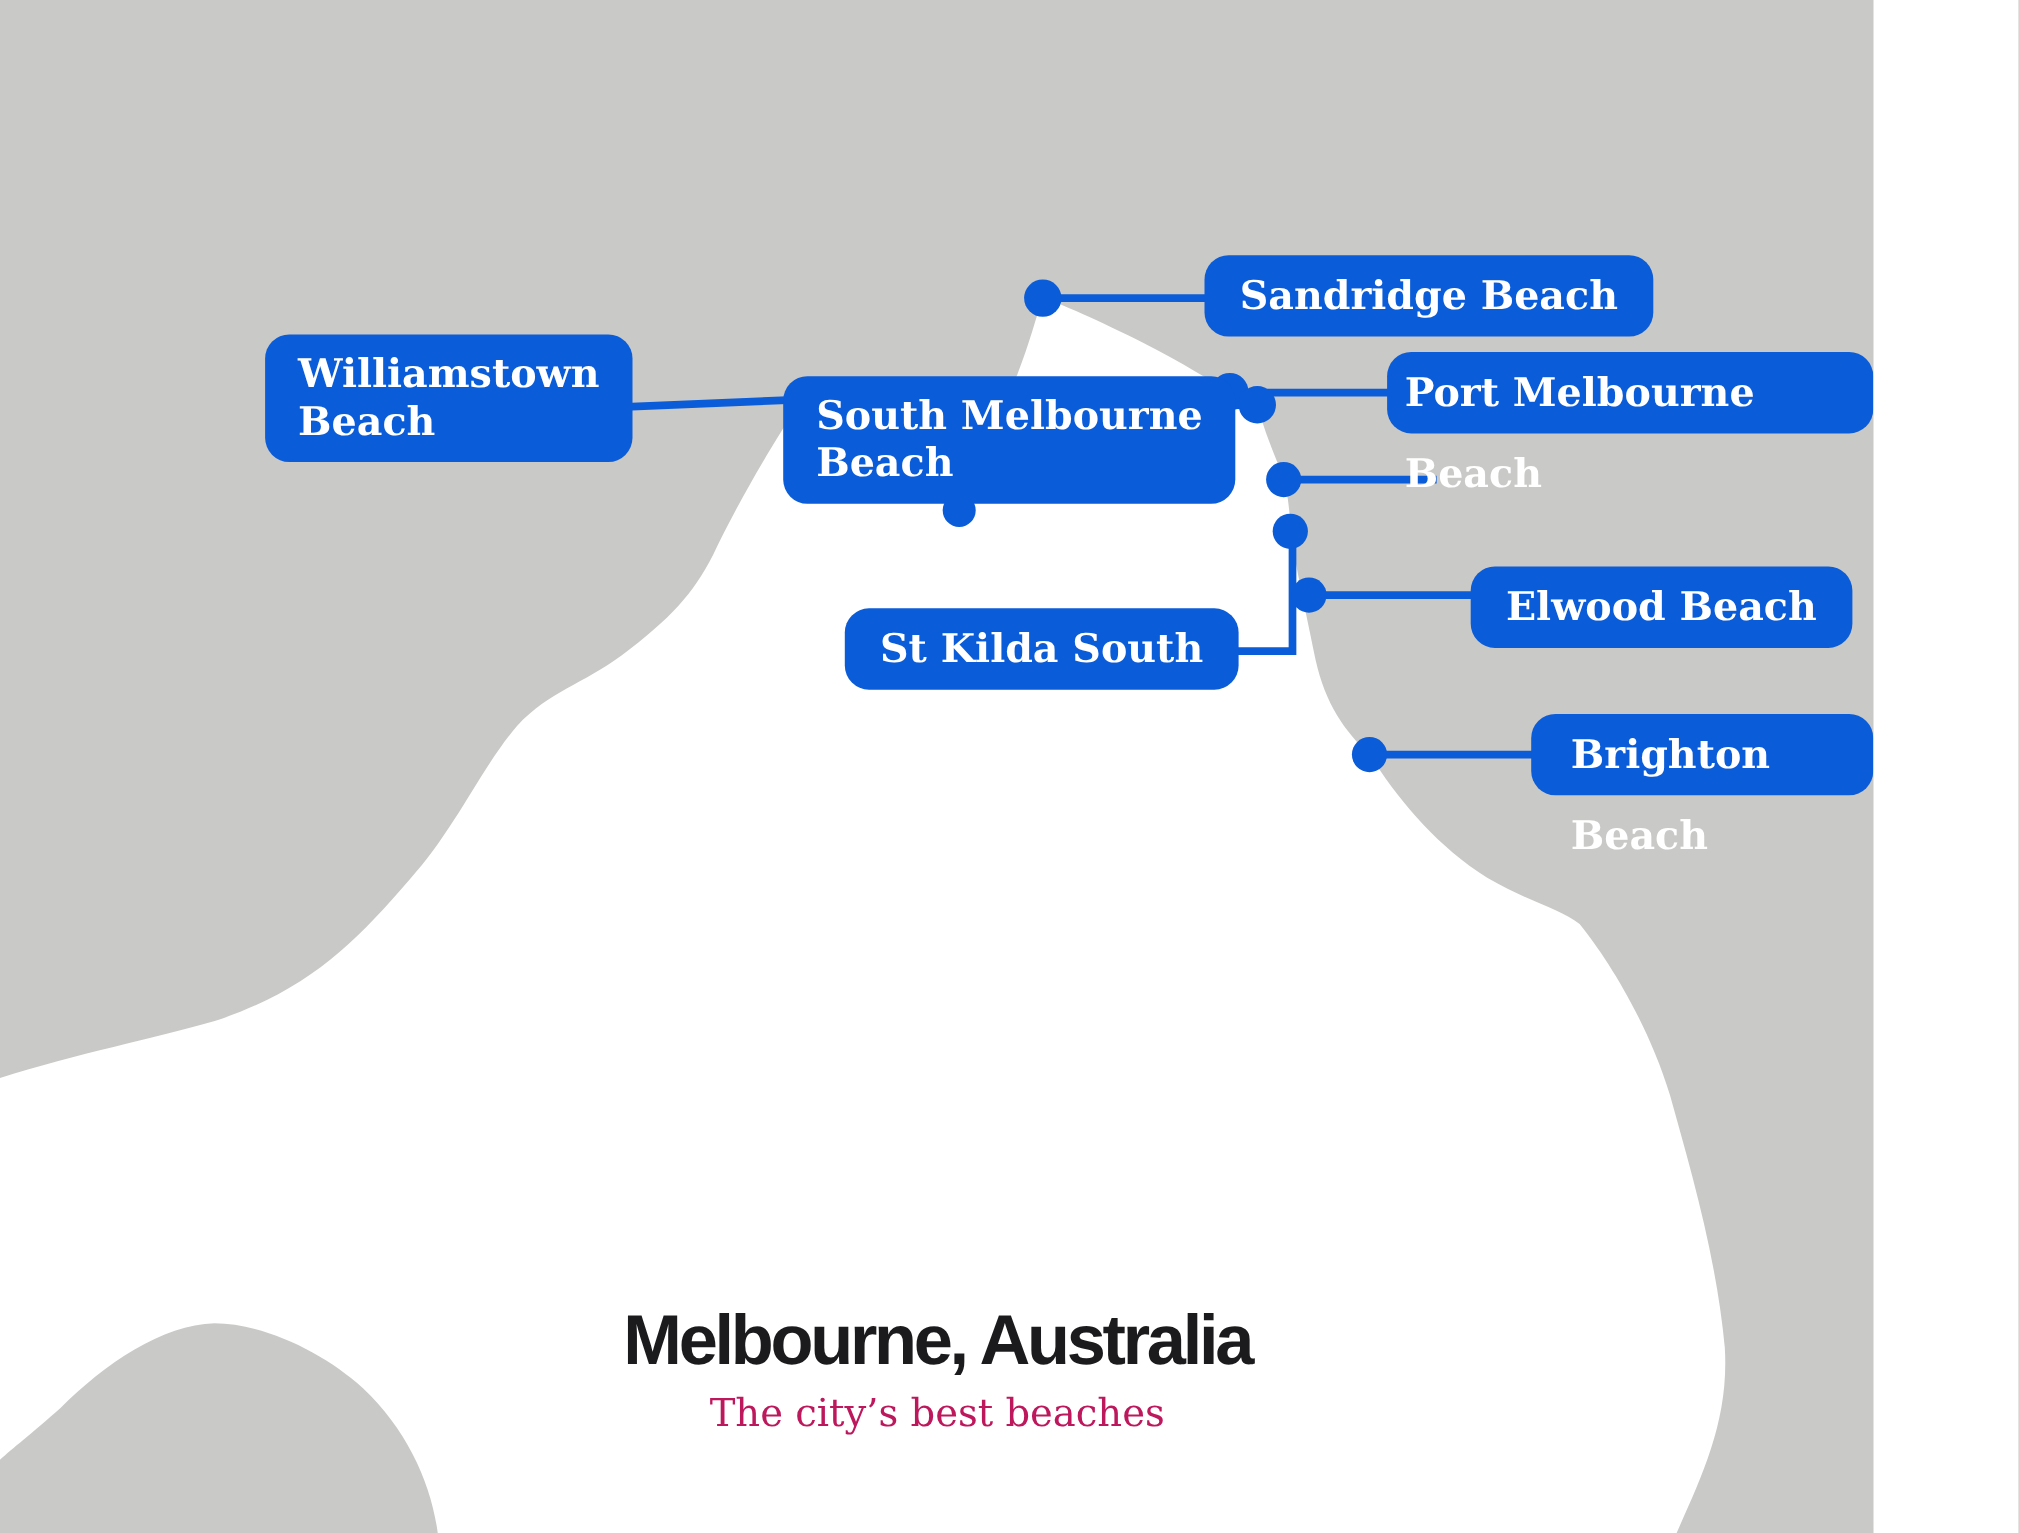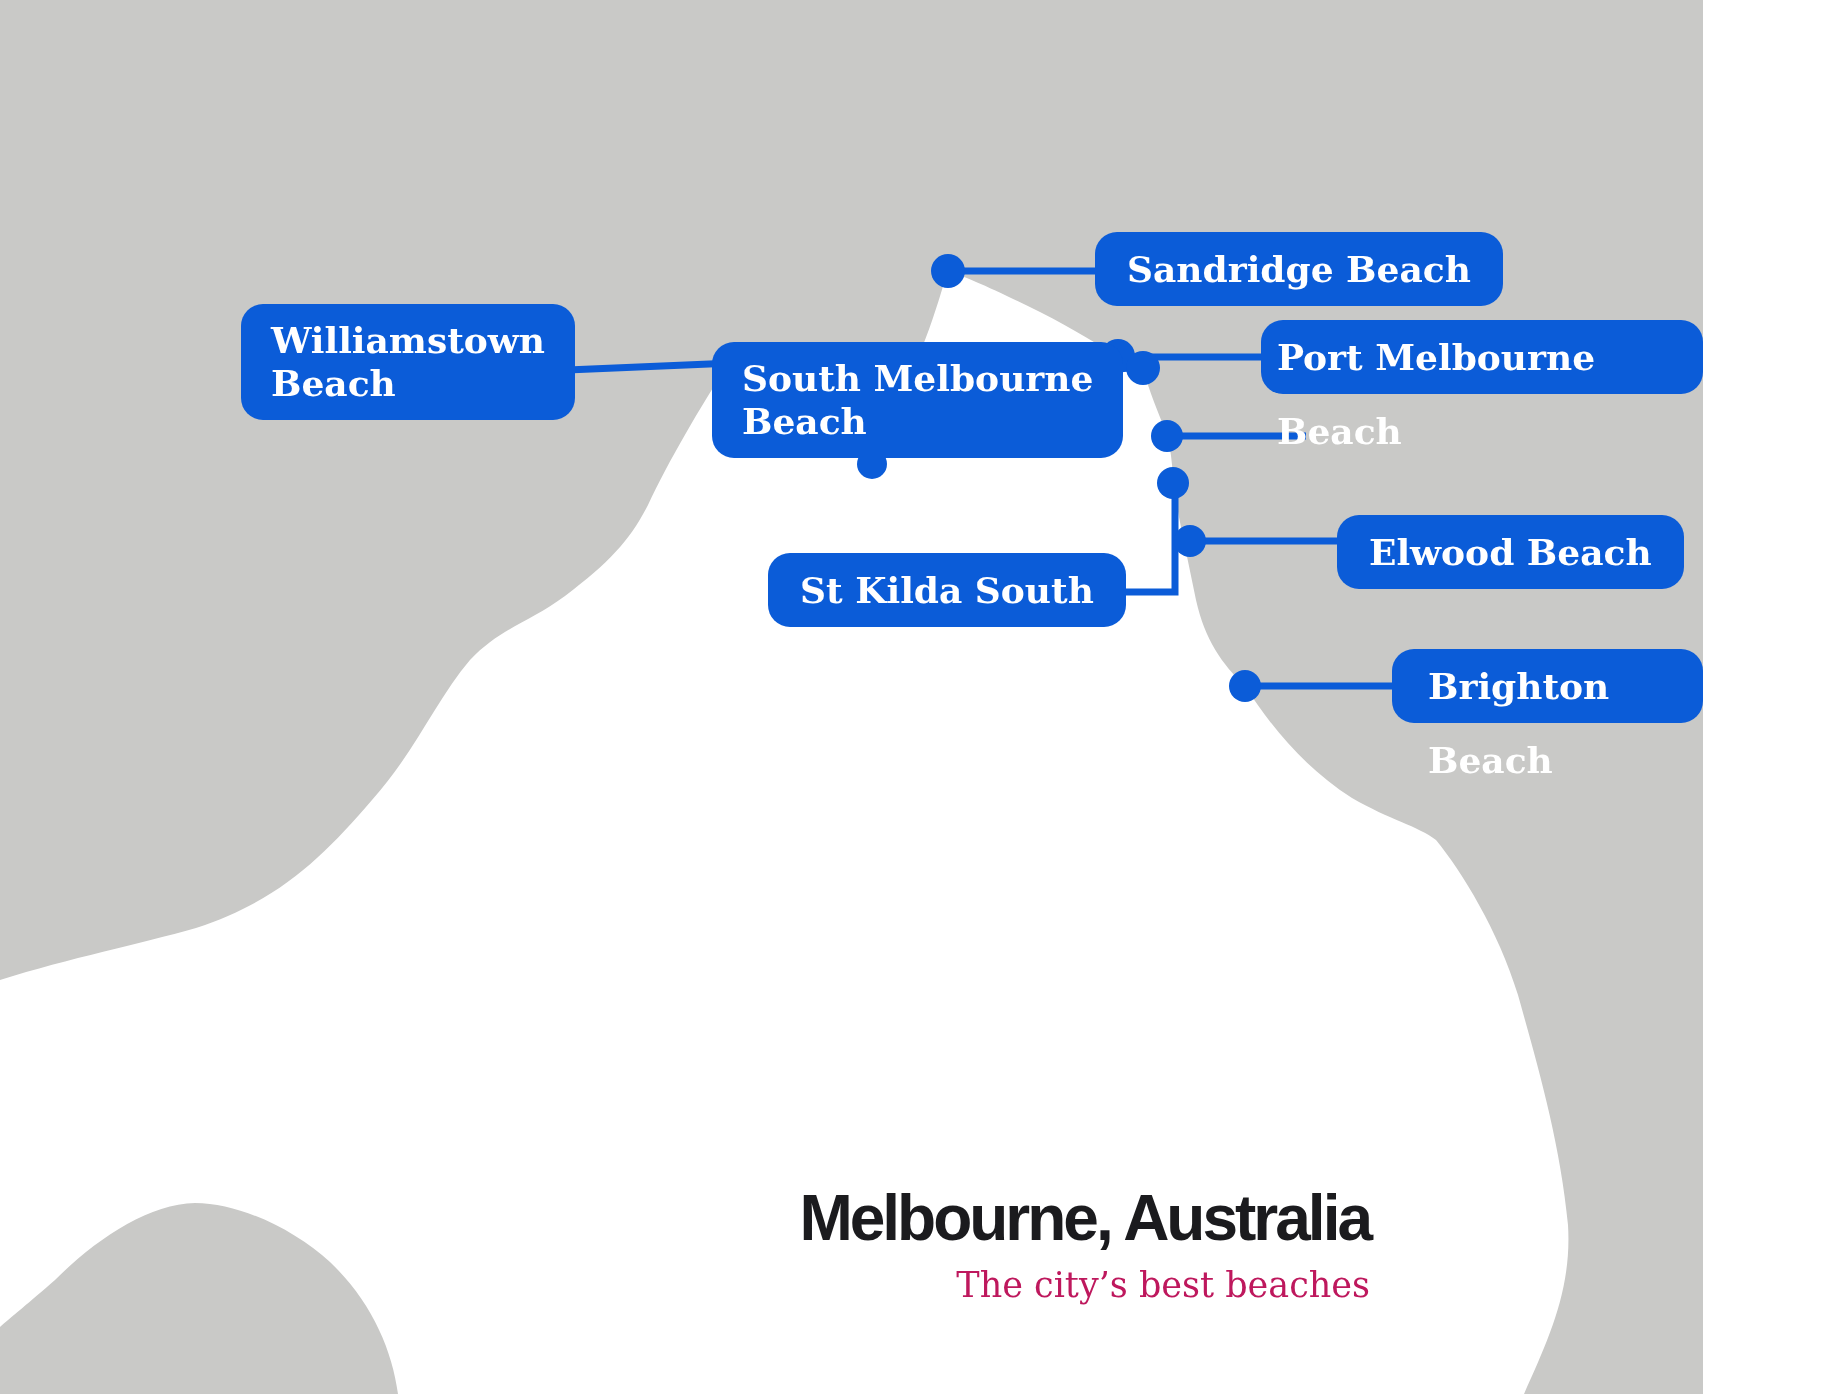--- a/index.html
+++ b/index.html
@@ -25,22 +25,22 @@
     white-space:pre-line;
     z-index:3;
   }
   .beach-label.two-line{
     height:auto;
     line-height:43px;
     padding:15px 30px;
   }
   #title-block{
     position:absolute;
-    left:370px;top:1186px;width:1000px;
-    text-align:right;
+    left:352px;top:1186px;width:1000px;
+    text-align:center;
     z-index:2;
     color:#1b1b1e;
   }
   #map-title{
     font-family:"Liberation Sans", sans-serif;
     font-weight:bold;
     font-size:64px;
     letter-spacing:-3px;
     line-height:1.0;
   }

